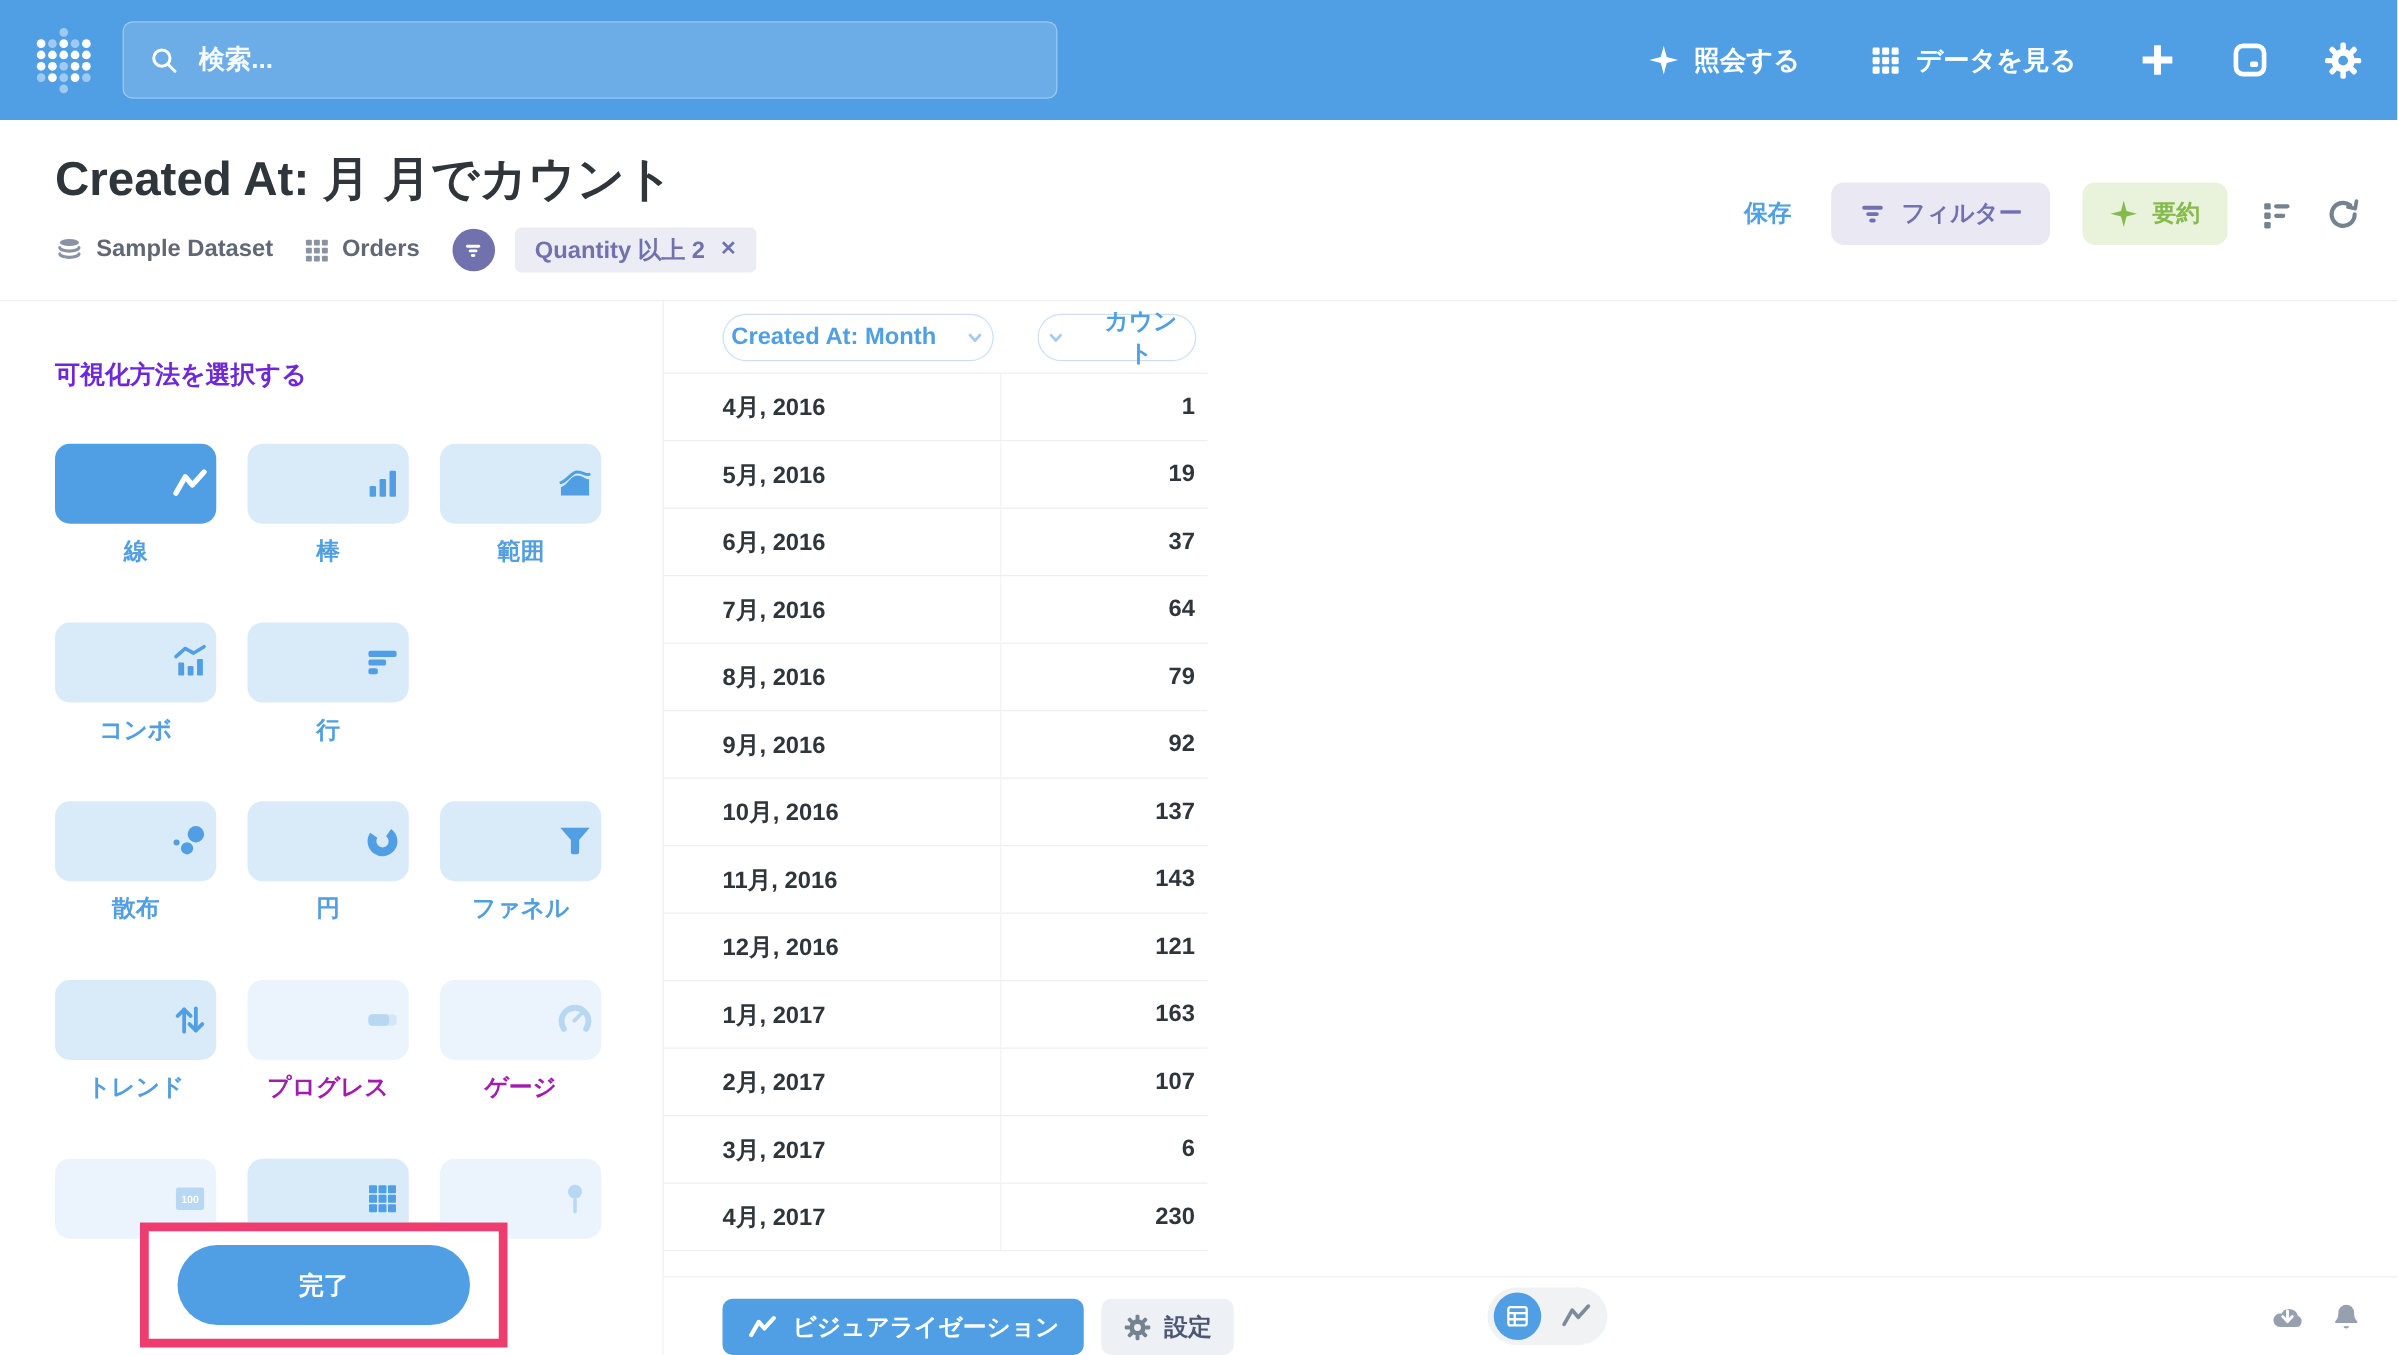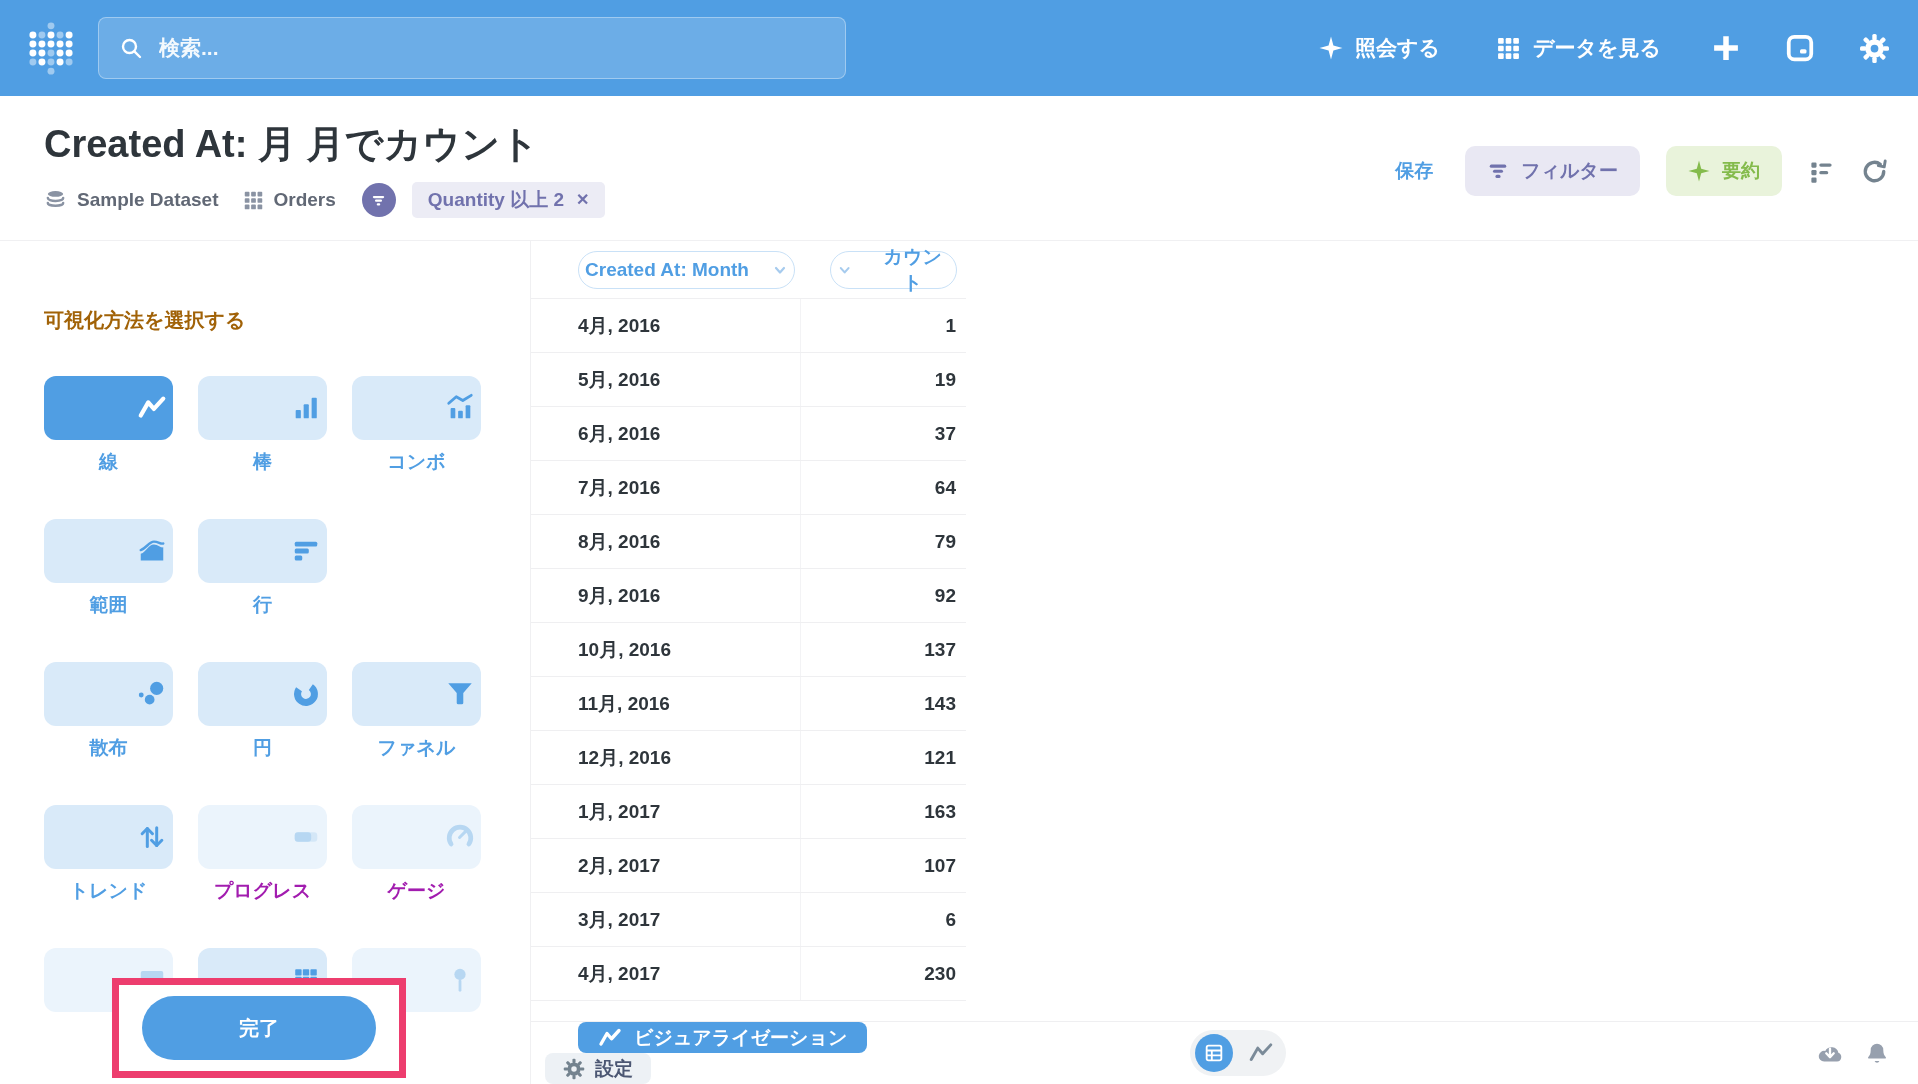--- a/index.html
+++ b/index.html
@@ -59,21 +59,21 @@
     height:50px; border:none; border-radius:10px; display:flex; align-items:center; gap:12px;
     padding:0 22px; font:700 19px "Liberation Sans", sans-serif; cursor:pointer;
   }
   .pill-btn.filter { background:#E9E8F3; color:#7172AD; }
   .pill-btn.summarize { background:#E9F3DB; color:#84BB4C; }
   .gray-icon { color:#74838F; background:none; border:none; cursor:pointer; padding:0; }
 
   
   .content { display:flex; height:843px; }
   .sidebar { width:531px; flex:0 0 531px; border-right:1px solid #F0F0F2; position:relative; }
-  .sidebar h2 { margin:66px 0 0 44px; font-size:20px; font-weight:700; color:#a16207; }
+  .sidebar h2 { margin:45px 0 0 44px; font-size:20px; font-weight:700; color:#6d28d9; }
   .viz-grid {
     margin:42px 0 0 44px; display:grid;
     grid-template-columns:repeat(3,129px); column-gap:25px; row-gap:44px;
   }
   .viz-grid > .viz-cell:nth-child(6) { grid-column-start:1; }
   .viz-cell { width:129px; }
   .viz-btn {
     width:129px; height:64px; border:none; border-radius:12px;
     background:#D9EAF9; color:#509EE3; display:flex; align-items:center; justify-content:flex-end;
     cursor:pointer;
@@ -105,21 +105,21 @@
   .col-pill.month { width:217px; }
   .col-pill.count { width:127px; }
   .data-table { margin-top:9px; width:435px; border-top:1px solid #EFEFF1; }
   .trow { height:54px; display:flex; align-items:stretch; border-bottom:1px solid #EFEFF1; font-size:19px; font-weight:700; color:#2E353B; cursor:pointer; }
   .cell-month { flex:0 0 269px; padding-left:47px; display:flex; align-items:center; }
   .cell-count { flex:0 0 166px; border-left:1px solid #F3F3F5; display:flex; align-items:center; justify-content:flex-end; padding-right:10px; }
 
   
   .bottombar {
     position:absolute; left:0; right:0; bottom:0; height:63px;
-    border-top:1px solid #EFEFF1; background:#fff; display:flex; align-items:flex-start;flex-direction:column;
+    border-top:1px solid #EFEFF1; background:#fff; display:flex; align-items:flex-end;
   }
   .viz-main-btn {
     margin-left:47px; height:45px; border:none; border-radius:8px; background:#509EE3;
     color:#fff; font:700 19px "Liberation Sans", sans-serif; display:flex; align-items:center;
     gap:12px; padding:0 20px; cursor:pointer;
   }
   .settings-btn {
     margin-left:14px; height:45px; border:none; border-radius:8px; background:#EDF1F5;
     color:#4C5773; font:700 19px "Liberation Sans", sans-serif; display:flex; align-items:center;
     gap:10px; padding:0 18px; cursor:pointer;
@@ -323,40 +323,40 @@
               </svg>
             </span>
           </button>
     <div class="viz-label">棒</div>
   </div>
 
   <div class="viz-cell">
     <button class="viz-btn normal">
             <span class="viz-icon">
               <svg viewBox="0 0 32 32" fill="currentColor">
+                <path d="M4 26 L4 19 C10 17 12 9 18 9 C23 9 25 13 28 12 L28 26 Z"></path>
+                <path d="M4 15 C10 13 13 6 18 6 C23 6 25 9 28 8" fill="none" stroke="currentColor" stroke-width="2.6" stroke-linecap="round"></path>
+              </svg>
+            </span>
+          </button>
+    <div class="viz-label">範囲</div>
+  </div>
+
+  <div class="viz-cell">
+    <button class="viz-btn normal">
+            <span class="viz-icon">
+              <svg viewBox="0 0 32 32" fill="currentColor">
                 <rect x="6" y="16" width="5" height="11" rx="1"></rect>
                 <rect x="14" y="19" width="5" height="8" rx="1"></rect>
                 <rect x="22" y="13" width="5" height="14" rx="1"></rect>
                 <polyline points="4,11 12,4 19,8 28,2.5" fill="none" stroke="currentColor" stroke-width="3" stroke-linecap="round" stroke-linejoin="round"></polyline>
               </svg>
             </span>
           </button>
     <div class="viz-label">コンボ</div>
-  </div>
-
-  <div class="viz-cell">
-    <button class="viz-btn normal">
-            <span class="viz-icon">
-              <svg viewBox="0 0 32 32" fill="currentColor">
-                <path d="M4 26 L4 19 C10 17 12 9 18 9 C23 9 25 13 28 12 L28 26 Z"></path>
-                <path d="M4 15 C10 13 13 6 18 6 C23 6 25 9 28 8" fill="none" stroke="currentColor" stroke-width="2.6" stroke-linecap="round"></path>
-              </svg>
-            </span>
-          </button>
-    <div class="viz-label">範囲</div>
   </div>
 
   <div class="viz-cell">
     <button class="viz-btn normal">
             <span class="viz-icon">
               <svg viewBox="0 0 32 32" fill="currentColor">
                 <rect x="4" y="6" width="24" height="5.2" rx="1.6"></rect>
                 <rect x="4" y="13.4" width="15" height="5.2" rx="1.6"></rect>
                 <rect x="4" y="20.8" width="8" height="5.2" rx="1.6"></rect>
               </svg>

